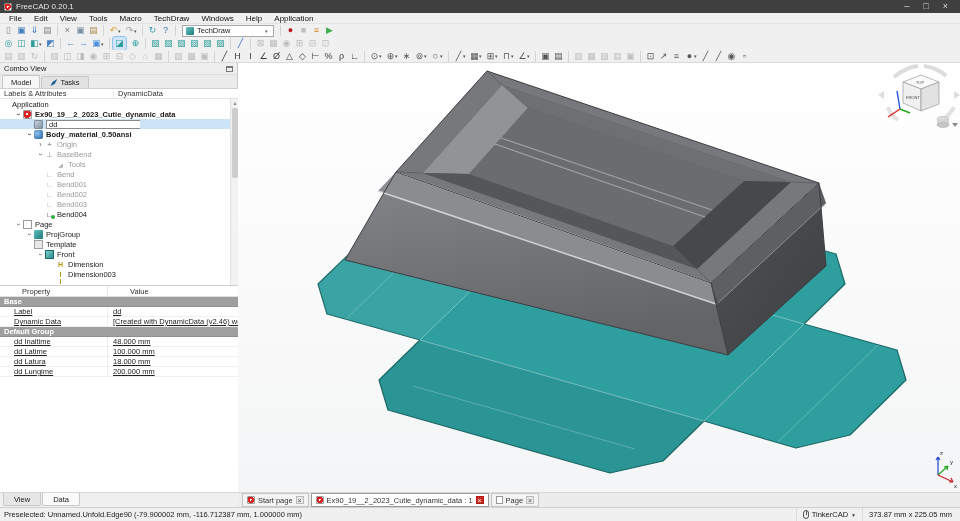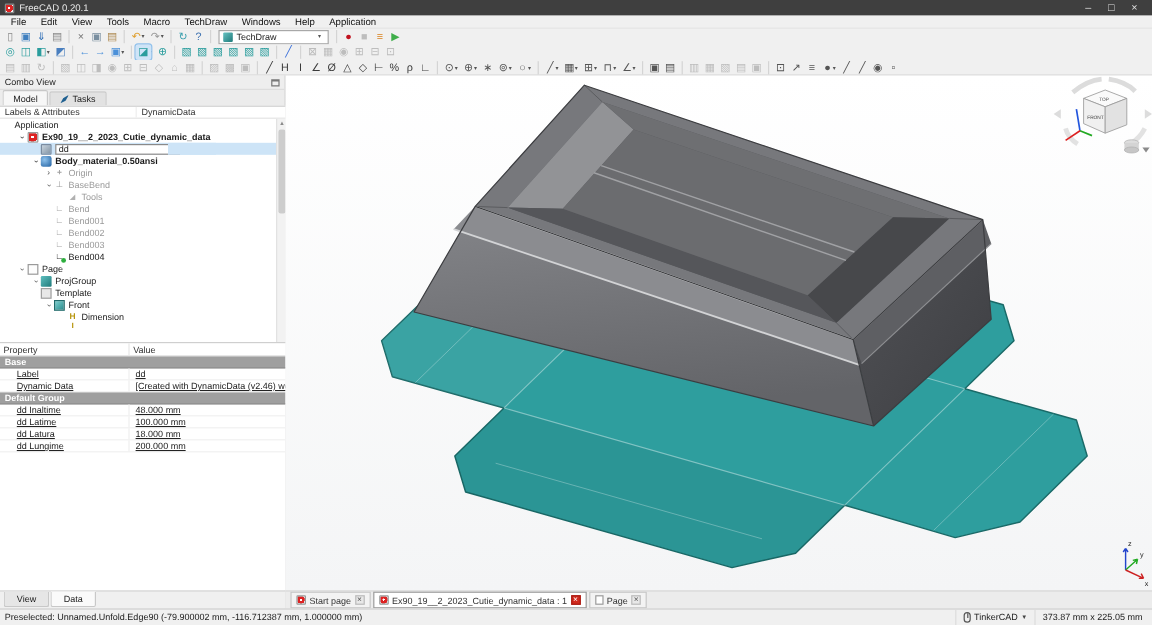--- a/index.html
+++ b/index.html
@@ -71,21 +71,21 @@
   .tedit { height:9px; width:104px; background:#fff; border:1px solid #8a8a8a; font-size:7.5px; padding:0 2px; line-height:8px; font-weight:normal; }
   .selfill { position:absolute; left:140px; width:40px; top:0; bottom:0; background:#cde4f7; }
   .vscroll { position:absolute; right:0; top:10px; bottom:0; width:8px; background:#f2f2f2; border-left:1px solid #e2e2e2; }
   .vs-up,.vs-dn { position:absolute; left:0; width:8px; height:8px; color:#8a8a8a; font-size:5px; text-align:center; line-height:8px; }
   .vs-up { top:0; } .vs-dn { bottom:0; }
   .vs-thumb { position:absolute; left:1px; width:6px; top:9px; height:70px; background:#cdcdcd; border-radius:2px; }
 
   
   .props { position:absolute; left:0; top:222px; width:238px; height:207px; background:#fff; border-top:1px solid #cfcfcf; overflow:hidden; }
   .phead { height:11px; display:flex; border-bottom:1px solid #e0e0e0; }
-  .phead span { font-size:7.5px; color:#333; padding:1px 0 0 3px; }
+  .phead span { font-size:7.5px; color:#333; padding:1px 0 0 22px; }
   .phead .c1 { width:108px; border-right:1px solid #e6e6e6; }
   .pgroup { height:10px; background:#9f9f9f; color:#fff; font-size:7.5px; font-weight:bold; padding-left:4px; line-height:10px; border-bottom:1px solid #8f8f8f; }
   .prow { height:10px; display:flex; border-bottom:1px solid #f0f0f0; }
   .prow span { font-size:7.5px; line-height:10px; white-space:nowrap; overflow:hidden;text-decoration:underline; }
   .pname { width:108px; padding-left:14px; border-right:1px solid #eeeeee; color:#222; }
   .pval { flex:1; padding-left:5px; color:#222; }
 
   
   .cv-bottom { position:absolute; left:0; top:429px; width:238px; height:15px; background:#f0f0f0; display:flex; align-items:flex-start; padding-left:3px; gap:1px; border-top:1px solid #d6d6d6; }
   .cvb-tab { height:13px; padding:0 10px; font-size:7.5px; display:flex; align-items:center; border:1px solid #c8c8c8; border-top:none; background:#e6e6e6; border-radius:0 0 2px 2px; }
@@ -371,20 +371,25 @@
           </div>
           <div class="trow" style="padding-left: 36px;">
             <span class="texp e">›</span>
             <span class="ti ti-view-front"></span>
             <span class="tlbl">Front</span>
           </div>
           <div class="trow" style="padding-left: 47px;">
             <span class="texp"></span>
             <span class="ti ti-dimension-h"></span>
             <span class="tlbl">Dimension</span>
+          </div>
+          <div class="trow" style="padding-left: 47px;">
+            <span class="texp"></span>
+            <span class="ti ti-dimension-v"></span>
+            <span class="tlbl">Dimension003</span>
           </div>
           <div class="trow" style="padding-left: 47px; height: 5px; overflow: hidden;">
             <span class="texp"></span>
             <span class="ti ti-dimension-v"></span>
             <span class="tlbl"></span>
           </div>
         </div>
       <div class="vscroll">
         <span class="vs-up">▲</span>
         <span class="vs-thumb"></span>

